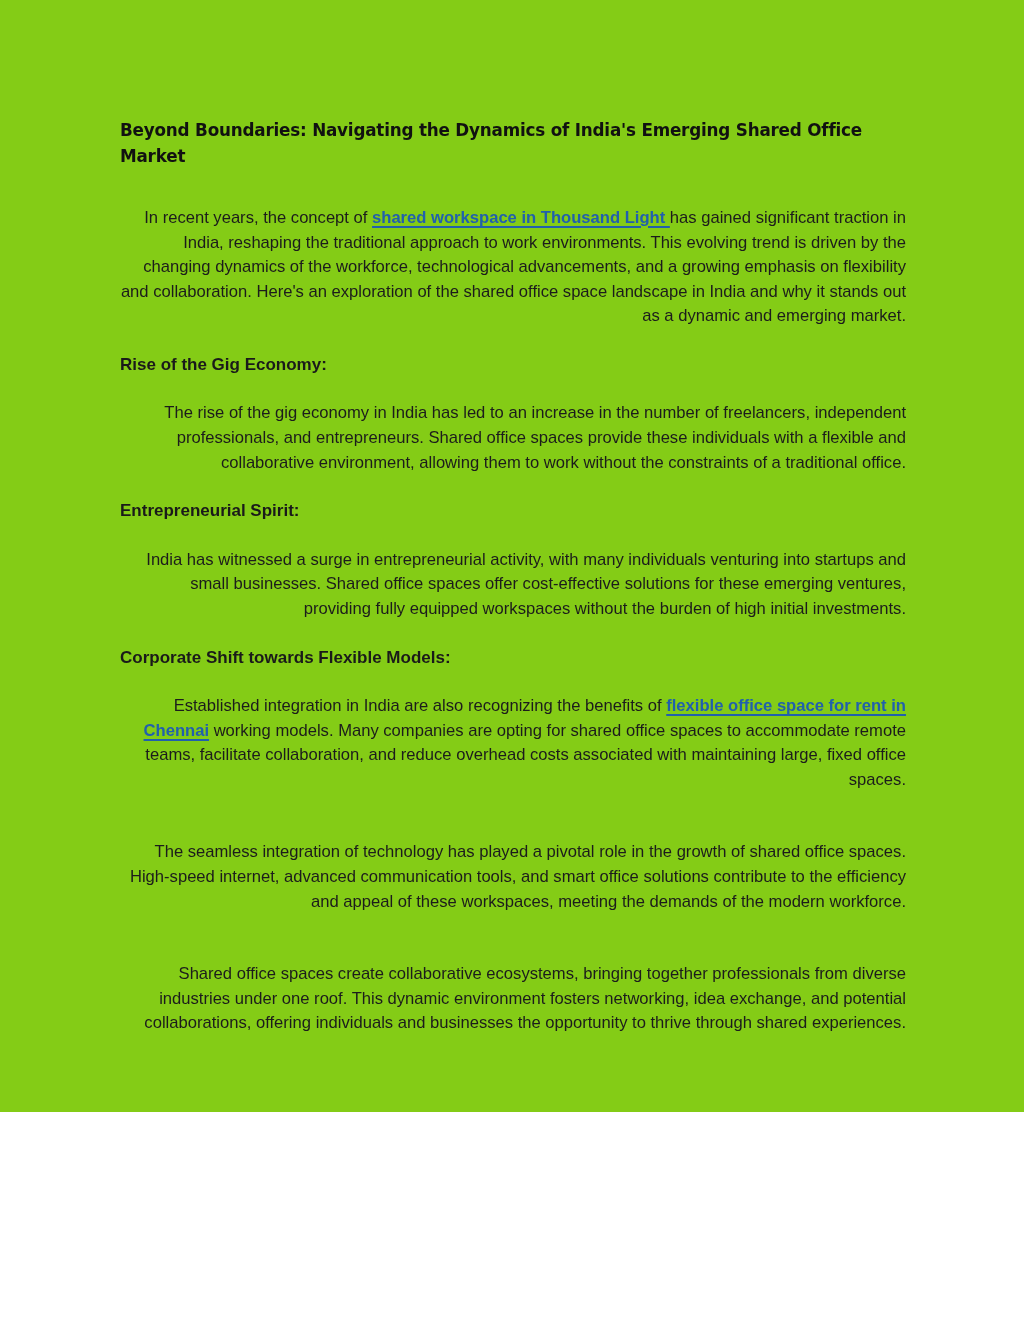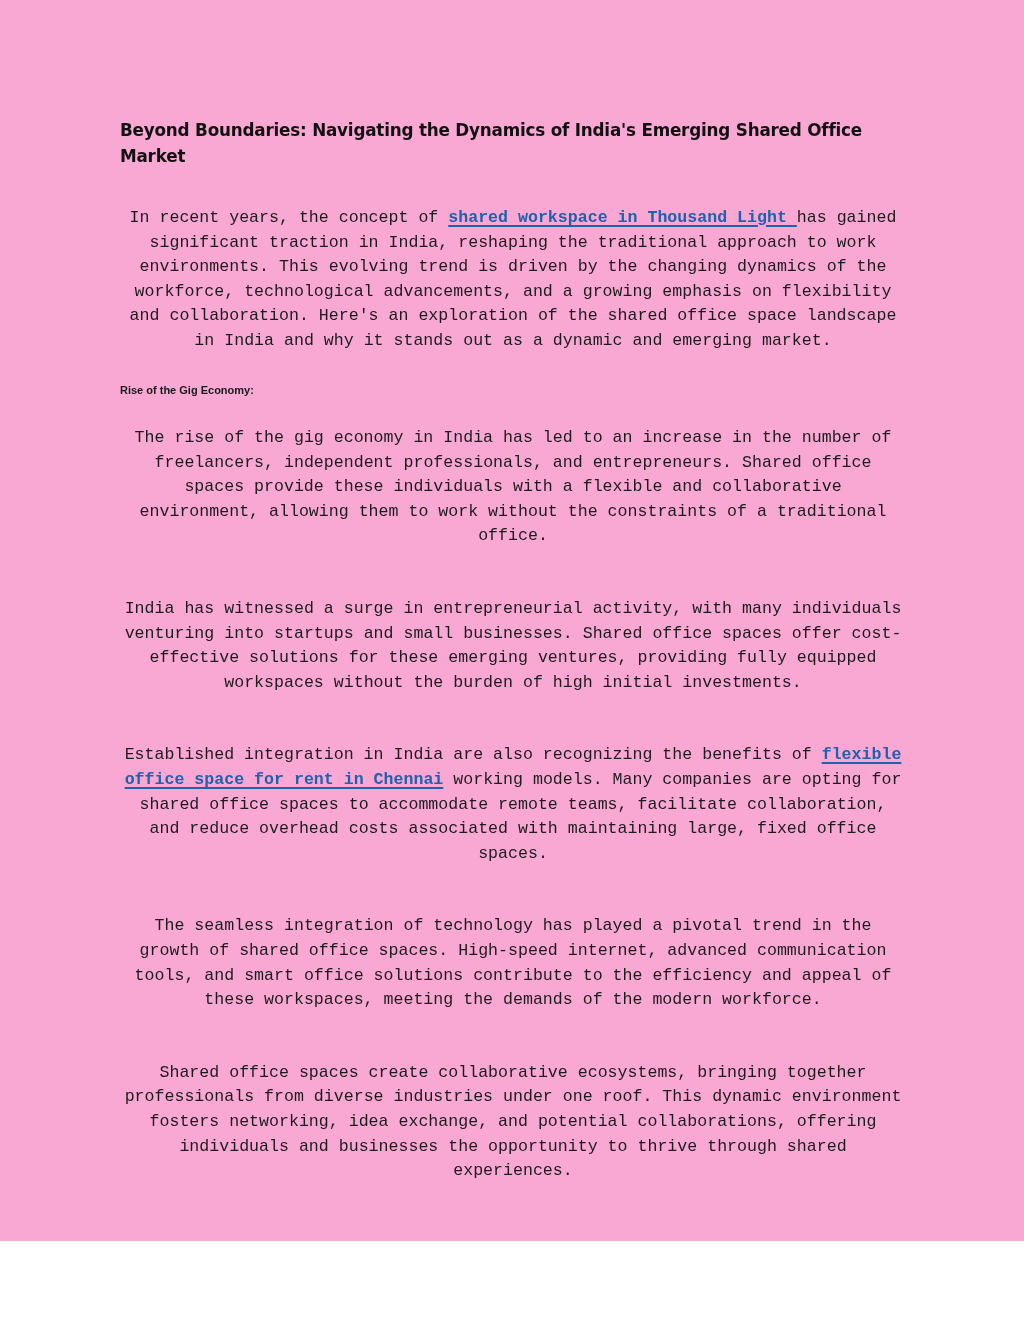--- a/index.html
+++ b/index.html
@@ -11,22 +11,22 @@
     width: 1024px;
     height: 1325px;
     font-family: "Liberation Sans", sans-serif;
     color: #1a1a1a;
     -webkit-font-smoothing: antialiased;
   }
 
   .page {
     position: relative;
     width: 1024px;
-    height: 1241px;
-    background: #f9a8d4;
+    height: 1112px;
+    background: #84cc16;
     box-sizing: border-box;
   }
 
   .content {
     position: absolute;
     left: 120px;
     top: 118px;
     width: 786px;
   }
 
@@ -37,34 +37,34 @@
     line-height: 25.5px;
     letter-spacing: -0.2px;
     color: #111111;
     margin: 0 0 0 0;
     width: 760px;
   }
 
   .section-heading {
     font-family: "Liberation Sans", sans-serif;
     font-weight: bold;
-    font-size: 11px;
+    font-size: 17px;
     line-height: 24.5px;
     color: #1a1a1a;
     margin: 0;
   }
 
   .para {
-    font-family: Liberation Mono, monospace;
+    font-family: Liberation Sans, sans-serif;
     font-weight: normal;
     font-size: 16.6px;
     line-height: 24.6px;
     color: #1c1c1c;
     margin: 0;
-    text-align: center;
+    text-align: right;
   }
 
   .gap-title-body { height: 37px; }
   .gap-para-heading { height: 24px; }
   .gap-heading-para { height: 24px; }
 
   a.doclink {
     color: #2160ad;
     font-weight: bold;
     text-decoration: underline;
@@ -88,38 +88,40 @@
     <div class="gap-para-heading"></div>
 
     <h2 class="section-heading">Rise of the Gig Economy:</h2>
 
     <div class="gap-heading-para"></div>
 
     <p class="para">The rise of the gig economy in India has led to an increase in the number of freelancers, independent professionals, and entrepreneurs. Shared office spaces provide these individuals with a flexible and collaborative environment, allowing them to work without the constraints of a traditional office.</p>
 
     <div class="gap-para-heading"></div>
 
+    <h2 class="section-heading">Entrepreneurial Spirit:</h2>
 
     <div class="gap-heading-para"></div>
 
     <p class="para">India has witnessed a surge in entrepreneurial activity, with many individuals venturing into startups and small businesses. Shared office spaces offer cost-effective solutions for these emerging ventures, providing fully equipped workspaces without the burden of high initial investments.</p>
 
     <div class="gap-para-heading"></div>
 
+    <h2 class="section-heading">Corporate Shift towards Flexible Models:</h2>
 
     <div class="gap-heading-para"></div>
 
     <p class="para"><span>Established integration in India are also recognizing the benefits of </span><a class="doclink" href="#">flexible office space for rent in Chennai</a><span> working models. Many companies are opting for shared office spaces to accommodate remote teams, facilitate collaboration, and reduce overhead costs associated with maintaining large, fixed office spaces.</span></p>
 
     <div class="gap-para-heading"></div>
 
 
     <div class="gap-heading-para"></div>
 
-    <p class="para">The seamless integration of technology has played a pivotal trend in the growth of shared office spaces. High-speed internet, advanced communication tools, and smart office solutions contribute to the efficiency and appeal of these workspaces, meeting the demands of the modern workforce.</p>
+    <p class="para">The seamless integration of technology has played a pivotal role in the growth of shared office spaces. High-speed internet, advanced communication tools, and smart office solutions contribute to the efficiency and appeal of these workspaces, meeting the demands of the modern workforce.</p>
 
     <div class="gap-para-heading"></div>
 
 
     <div class="gap-heading-para"></div>
 
     <p class="para">Shared office spaces create collaborative ecosystems, bringing together professionals from diverse industries under one roof. This dynamic environment fosters networking, idea exchange, and potential collaborations, offering individuals and businesses the opportunity to thrive through shared experiences.</p>
 
   </div>
 </div>

